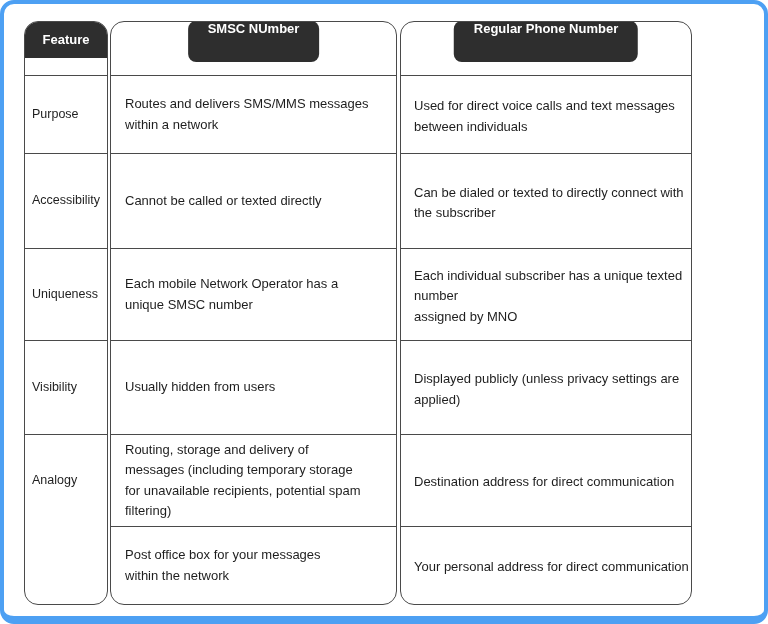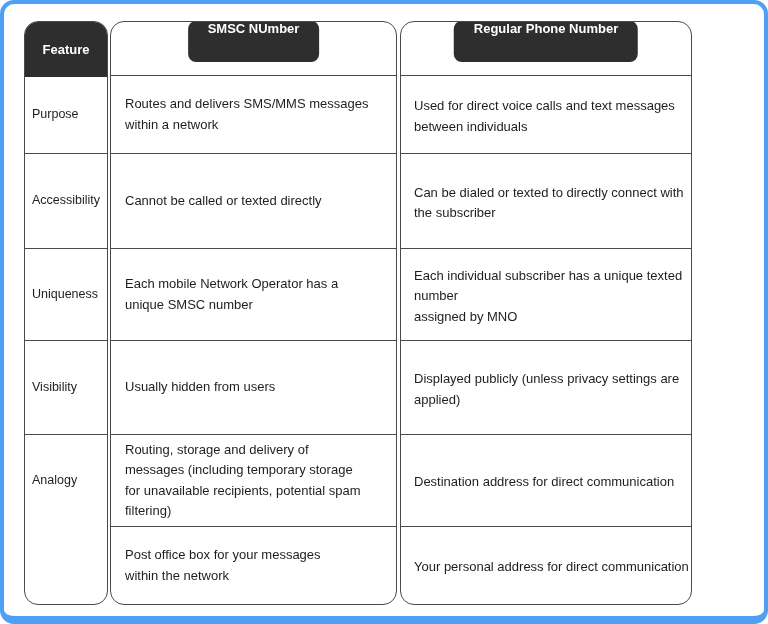--- a/index.html
+++ b/index.html
@@ -37,21 +37,21 @@
   .col-regular { left: 396px; width: 292px; }
 
   .head-zone {
     position: relative;
     height: 53px;
     flex: 0 0 53px;
   }
   .feature-chip {
     position: absolute;
     top: -1px; left: -1px; right: -1px;
-    height: 56px;
+    height: 37px;
     background: #2E2E2E;
     border-radius: 13px 13px 0 0;
     color: #ffffff;
     font-size: 13px;
     font-weight: 700;
     display: flex;
     align-items: center;
     justify-content: center;
   }
   .tab {

